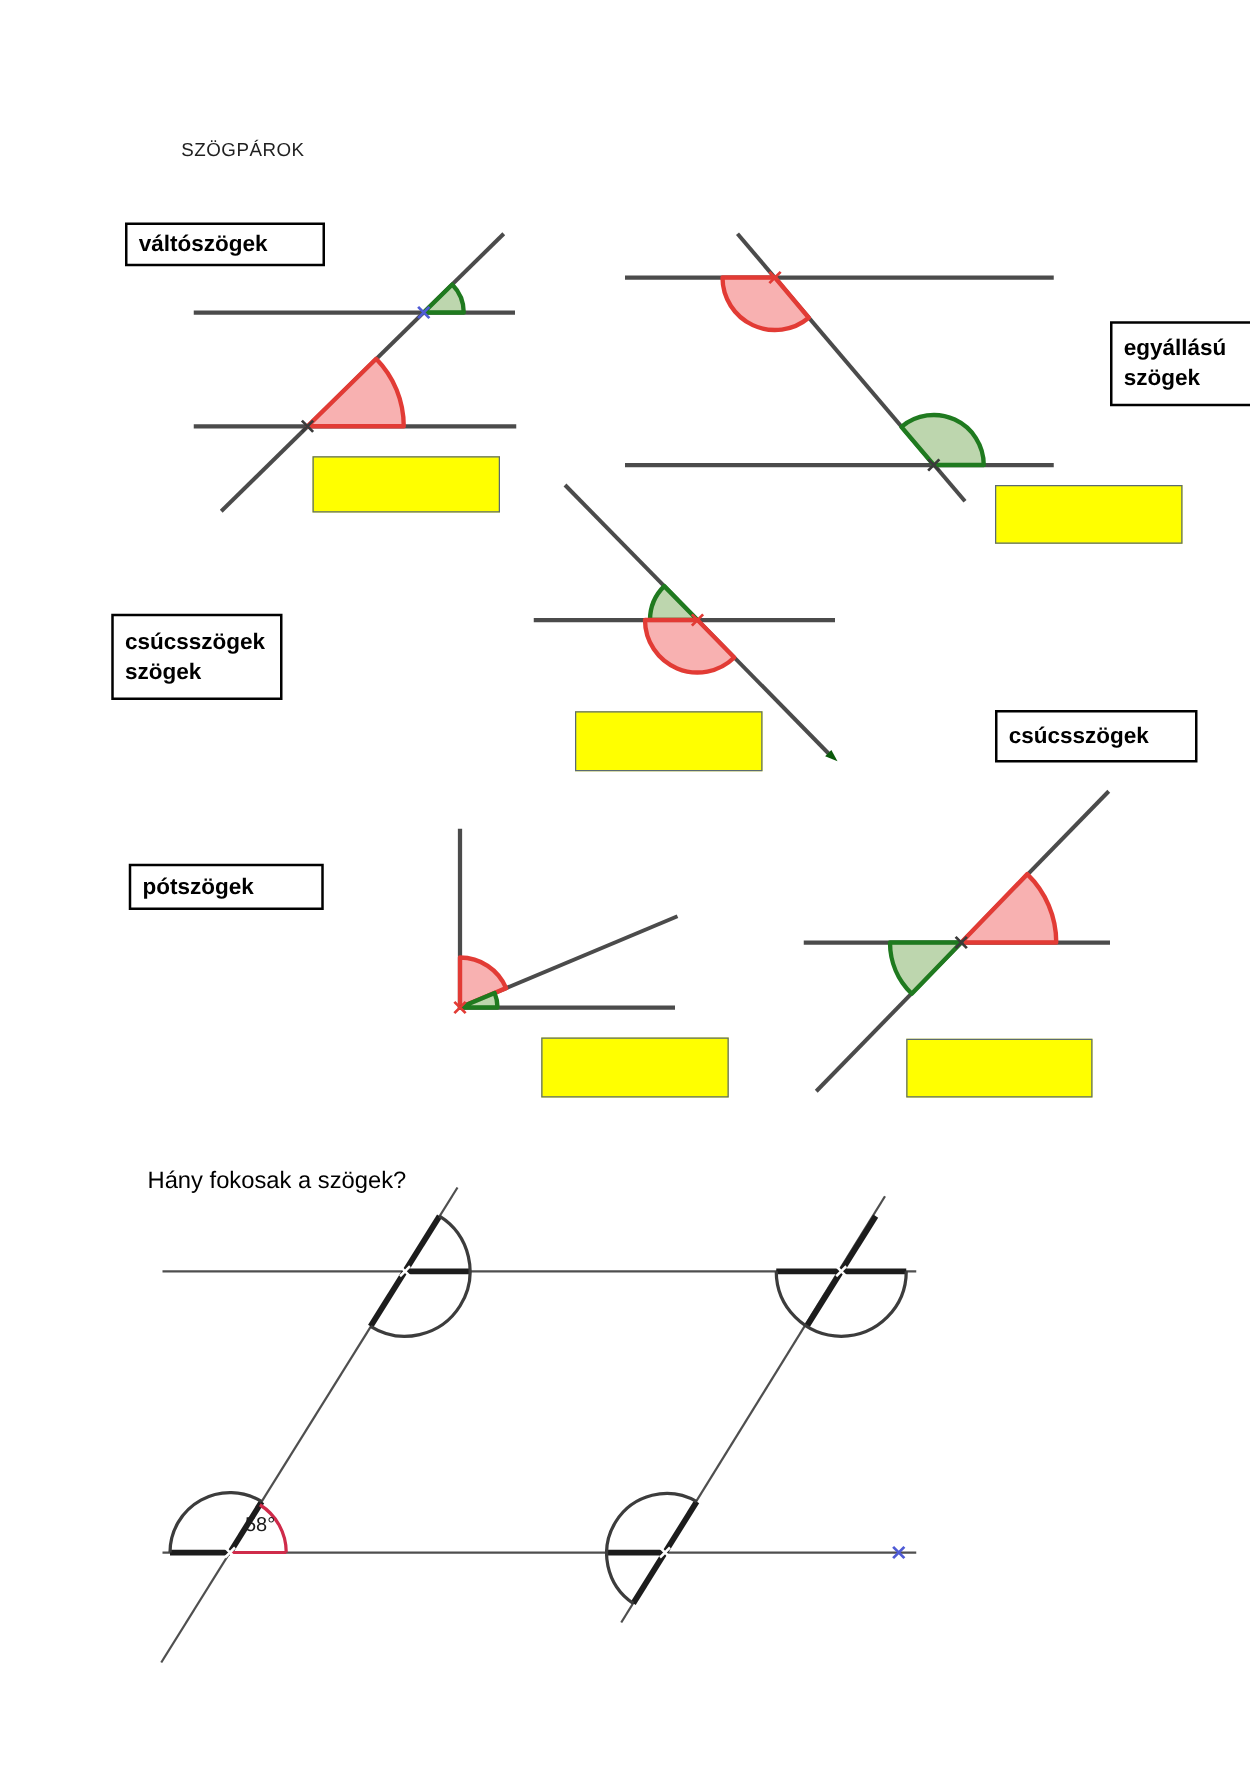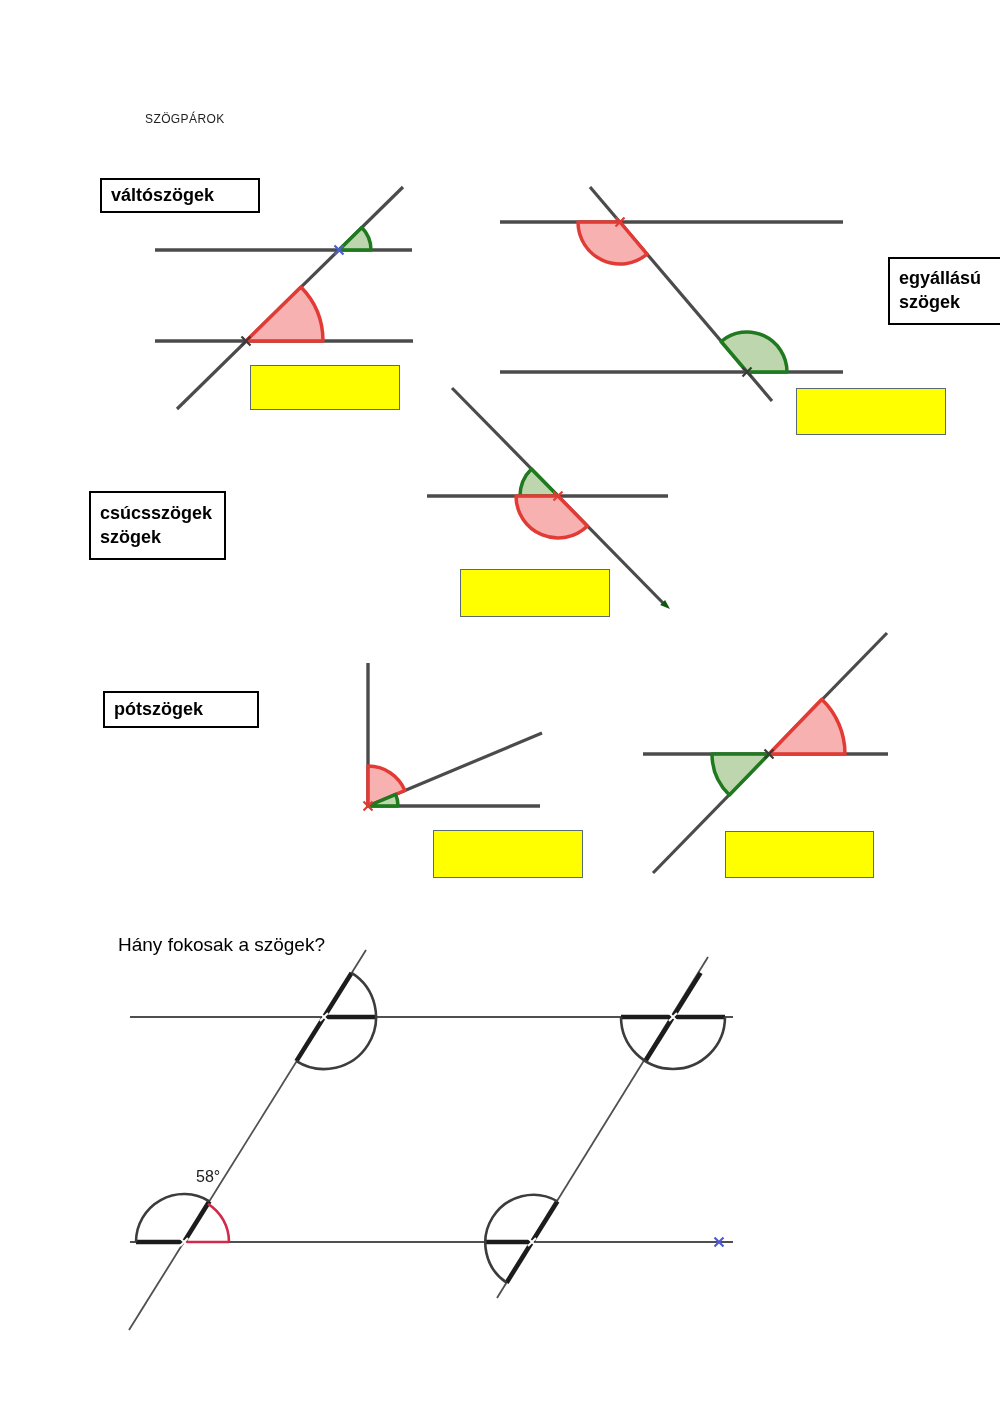--- a/index.html
+++ b/index.html
@@ -21,36 +21,36 @@
   .bold-seg{ stroke:#1c1c1c; stroke-width:4.6; }
   .red-seg { stroke:var(--crimson); stroke-width:2.4; }
 
   .xm-blue { stroke:var(--blue_marker); stroke-width:2.2; fill:none; }
   .xm-red  { stroke:var(--red); stroke-width:2.2; fill:none; }
   .xm-dark { stroke:#3a3a3a; stroke-width:2.2; fill:none; }
   .xm-white{ stroke:#ffffff; stroke-width:2; fill:none; }
   .arrowhead { fill:#0b5a0b; }
 
   .title {
-    position:absolute; left:145px; top:112px; font-size:12px; color:#1f1f1f;
+    position:absolute; left:145px; top:112px; font-size:15px; color:#1f1f1f;
     letter-spacing:.4px;
   }
   .question {
     position:absolute; left:118px; top:934px; font-size:19px; font-weight:normal; color:#000;
   }
   .label-box {
     position:absolute; background:#ffffff; border:2px solid #000000; box-sizing:border-box;
     font-weight:bold; font-size:18px; color:#000; line-height:1.32;
     display:flex; align-items:center; padding:2px 9px;
   }
   .answer-box {
     position:absolute; background:var(--yellow); border:1px solid #5a6a72; box-sizing:border-box;
   }
   .angle-label {
-    position:absolute; left:196px; top:1168px; font-size:16px; color:#1c1c1c;
+    position:absolute; left:196px; top:1212px; font-size:16px; color:#1c1c1c;
   }
 </style>
 </head>
 <body>
 
 <div class="page">
 
   <svg class="geom" width="1000" height="1413" viewBox="0 0 1000 1413">
 
     <g>
@@ -142,20 +142,23 @@
   </div>
 
   <div class="label-box" style="left:89px; top:491px; width:137px; height:69px;">
     <span>csúcsszögek szögek</span>
   </div>
 
   <div class="label-box" style="left:103px; top:691px; width:156px; height:37px;">
     <span>pótszögek</span>
   </div>
 
+  <div class="label-box" style="left:796px; top:568px; width:162px; height:42px;">
+    <span>csúcsszögek</span>
+  </div>
 
   <div class="question">Hány fokosak a szögek?</div>
 
   <div class="angle-label">58°</div>
 
   <div class="answer-box" style="left:250px; top:365px; width:150px; height:45px;"></div>
   <div class="answer-box" style="left:796px; top:388px; width:150px; height:47px;"></div>
   <div class="answer-box" style="left:460px; top:569px; width:150px; height:48px;"></div>
   <div class="answer-box" style="left:433px; top:830px; width:150px; height:48px;"></div>
   <div class="answer-box" style="left:725px; top:831px; width:149px; height:47px;"></div>

